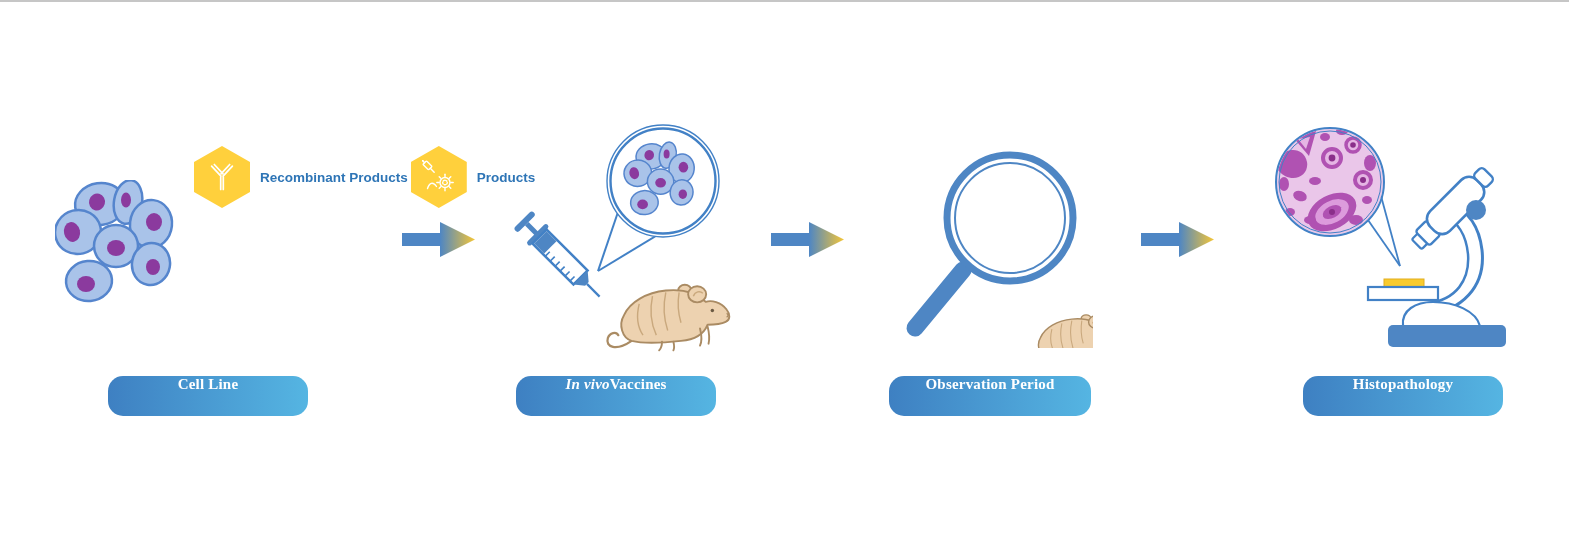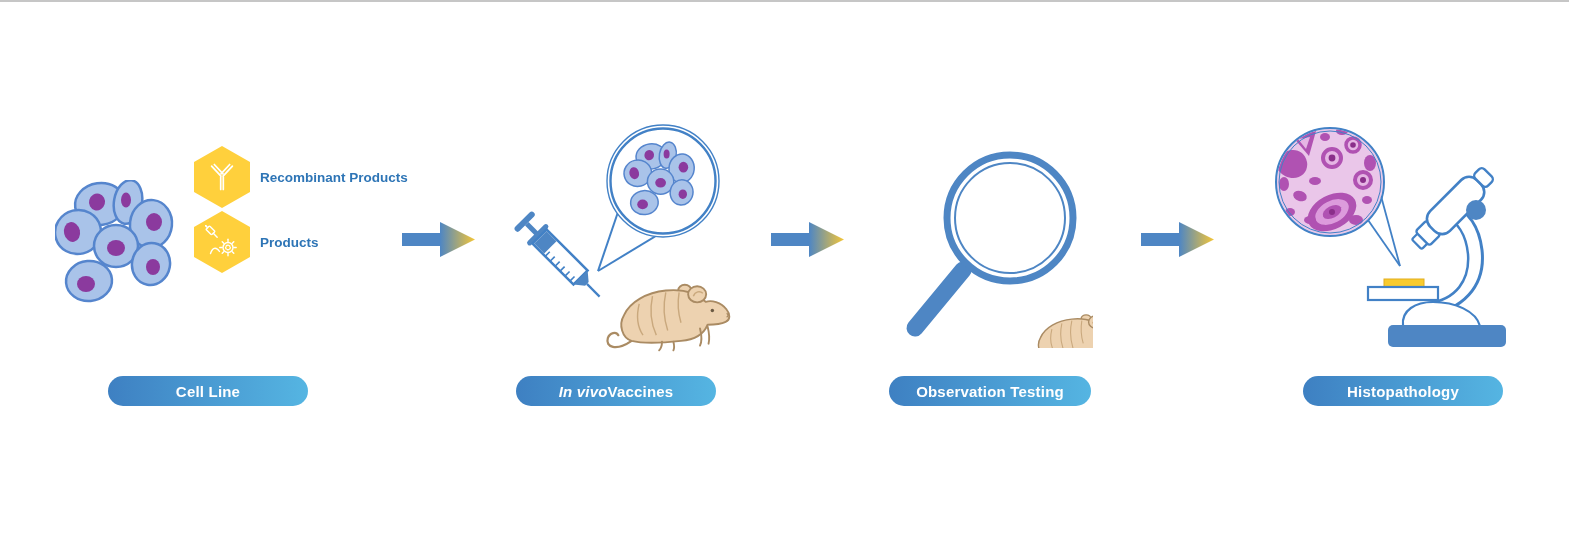--- a/index.html
+++ b/index.html
@@ -3,34 +3,34 @@
 <meta charset="utf-8">
 <style>
   html,body{margin:0;padding:0;background:#fff;}
   .canvas{
     position:relative;width:1569px;height:546px;background:#ffffff;overflow:hidden;
     font-family:"Liberation Sans",sans-serif;
   }
   .top-rule{position:absolute;left:0;top:0;width:100%;height:2px;background:#c6c6c6;}
   .abs{position:absolute;}
   
-  .hex-list{position:absolute;left:194px;top:146px;display:flex;flex-direction:column;gap:3px;}
+  .hex-list{position:absolute;left:194px;top:146px;display:flex;flex-direction:row;gap:3px;}
   .hex-row{display:flex;align-items:center;height:62px;}
   .hex{
     width:56px;height:62px;background:#FFD03C;flex:0 0 auto;
     clip-path:polygon(50% 0%,100% 26%,100% 74%,50% 100%,0% 74%,0% 26%);
     display:flex;align-items:center;justify-content:center;
   }
   .hex-label{margin-left:10px;color:#2E75B6;font-weight:bold;font-size:13.5px;white-space:nowrap;}
   
   .pill{
-    position:absolute;top:376px;width:200px;height:30px;border-radius:15px;
+    position:absolute;top:376px;width:200px;height:40px;border-radius:15px;
     background:linear-gradient(90deg,#3E80C2,#55B5E2);
-    display:flex;align-items:center;justify-content:center;
-    color:#ffffff;font-weight:bold;font-size:15px;letter-spacing:0.2px;white-space:nowrap;
+    display:flex;justify-content:center;
+    color:#ffffff;font-weight:bold;font-size:15px;letter-spacing:0.2px;white-space:nowrap;font-family:Liberation Serif, serif;
   }
   .pill .it{font-style:italic;font-weight:600;}
 </style>
 </head>
 <body>
 
 <div class="canvas">
   <div class="top-rule"></div>
 
   <section>
@@ -195,21 +195,21 @@
 
   <section>
     <svg class="abs" style="left:895px;top:140px" width="198" height="208" viewBox="0 0 198 208">
       <line x1="68" y1="130" x2="20" y2="188" stroke="#4E86C4" stroke-width="17" stroke-linecap="round"></line>
       <circle cx="115" cy="78" r="63" fill="#ffffff" stroke="#4E86C4" stroke-width="7"></circle>
       <circle cx="115" cy="78" r="55" fill="none" stroke="#4E86C4" stroke-width="2"></circle>
       <use href="#mouse-shape" transform="translate(60,46) scale(0.75)"></use>
     </svg>
 
     <div class="pill" style="left:889px;width:202px">
-      <span>Observation Testing</span>
+      <span>Observation Period</span>
     </div>
   </section>
 
   <svg class="abs" style="left:1141px;top:221px" width="74" height="37" viewBox="0 0 74 37">
     <defs>
         <linearGradient id="ag3" x1="0" y1="0" x2="1" y2="0">
       <stop offset="0" stop-color="#4E86C4"></stop>
           <stop offset="1" stop-color="#F5C636"></stop>
     </linearGradient>
       </defs>

